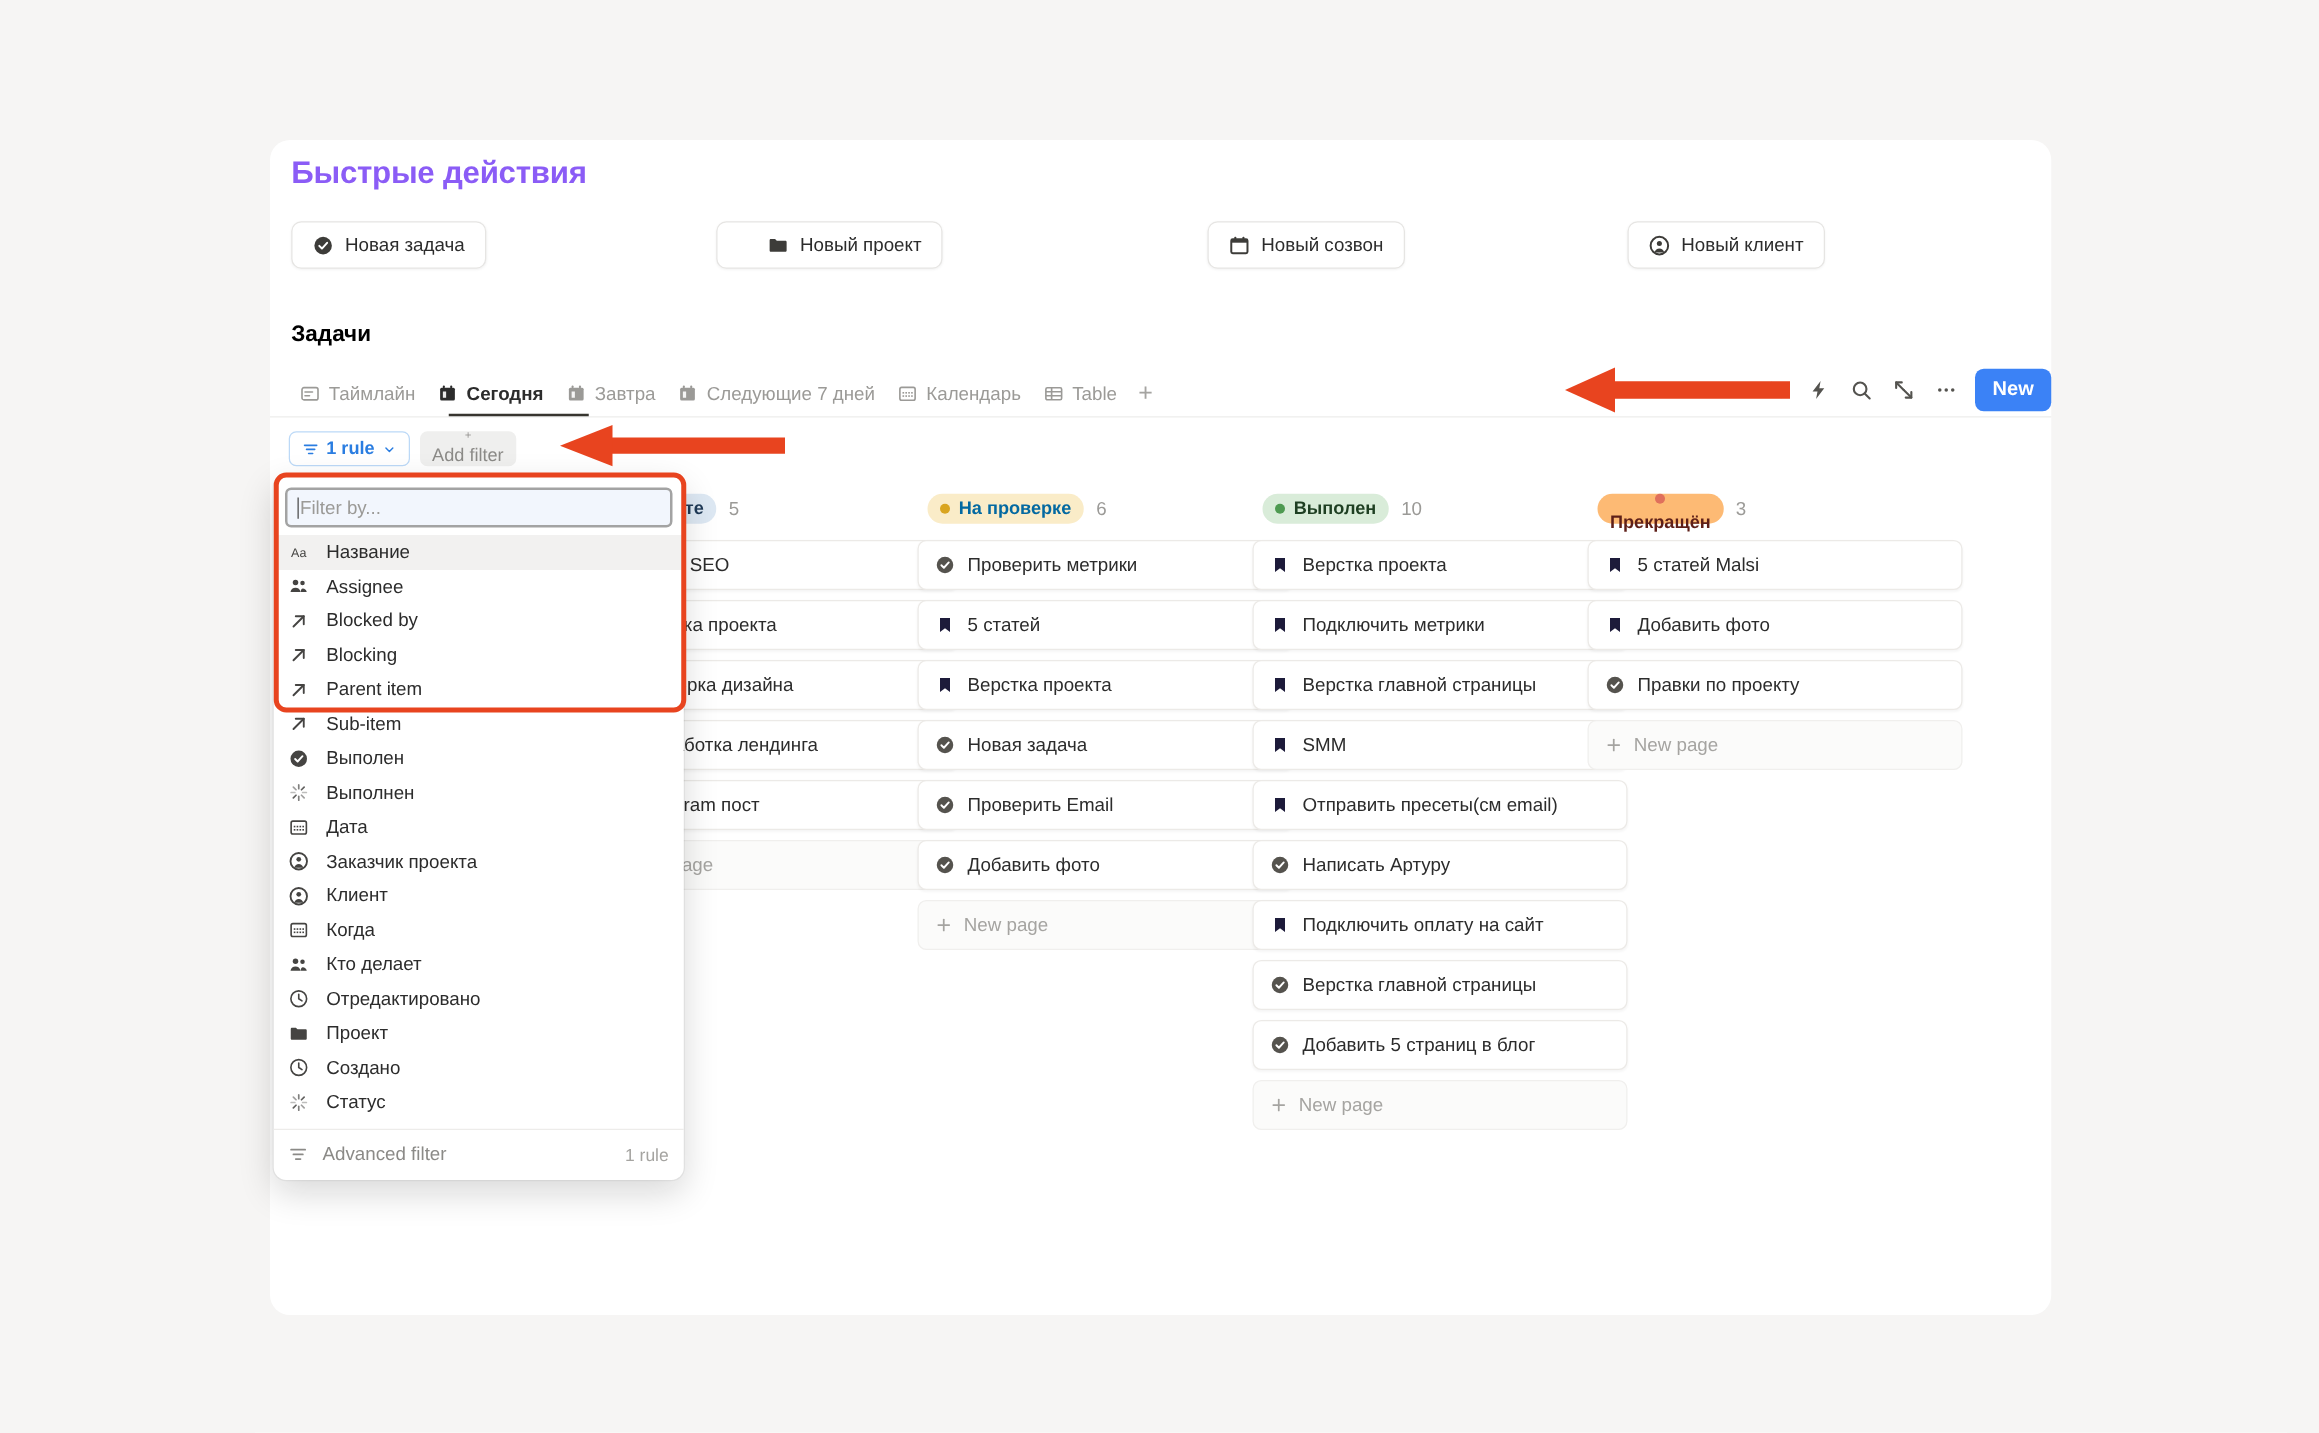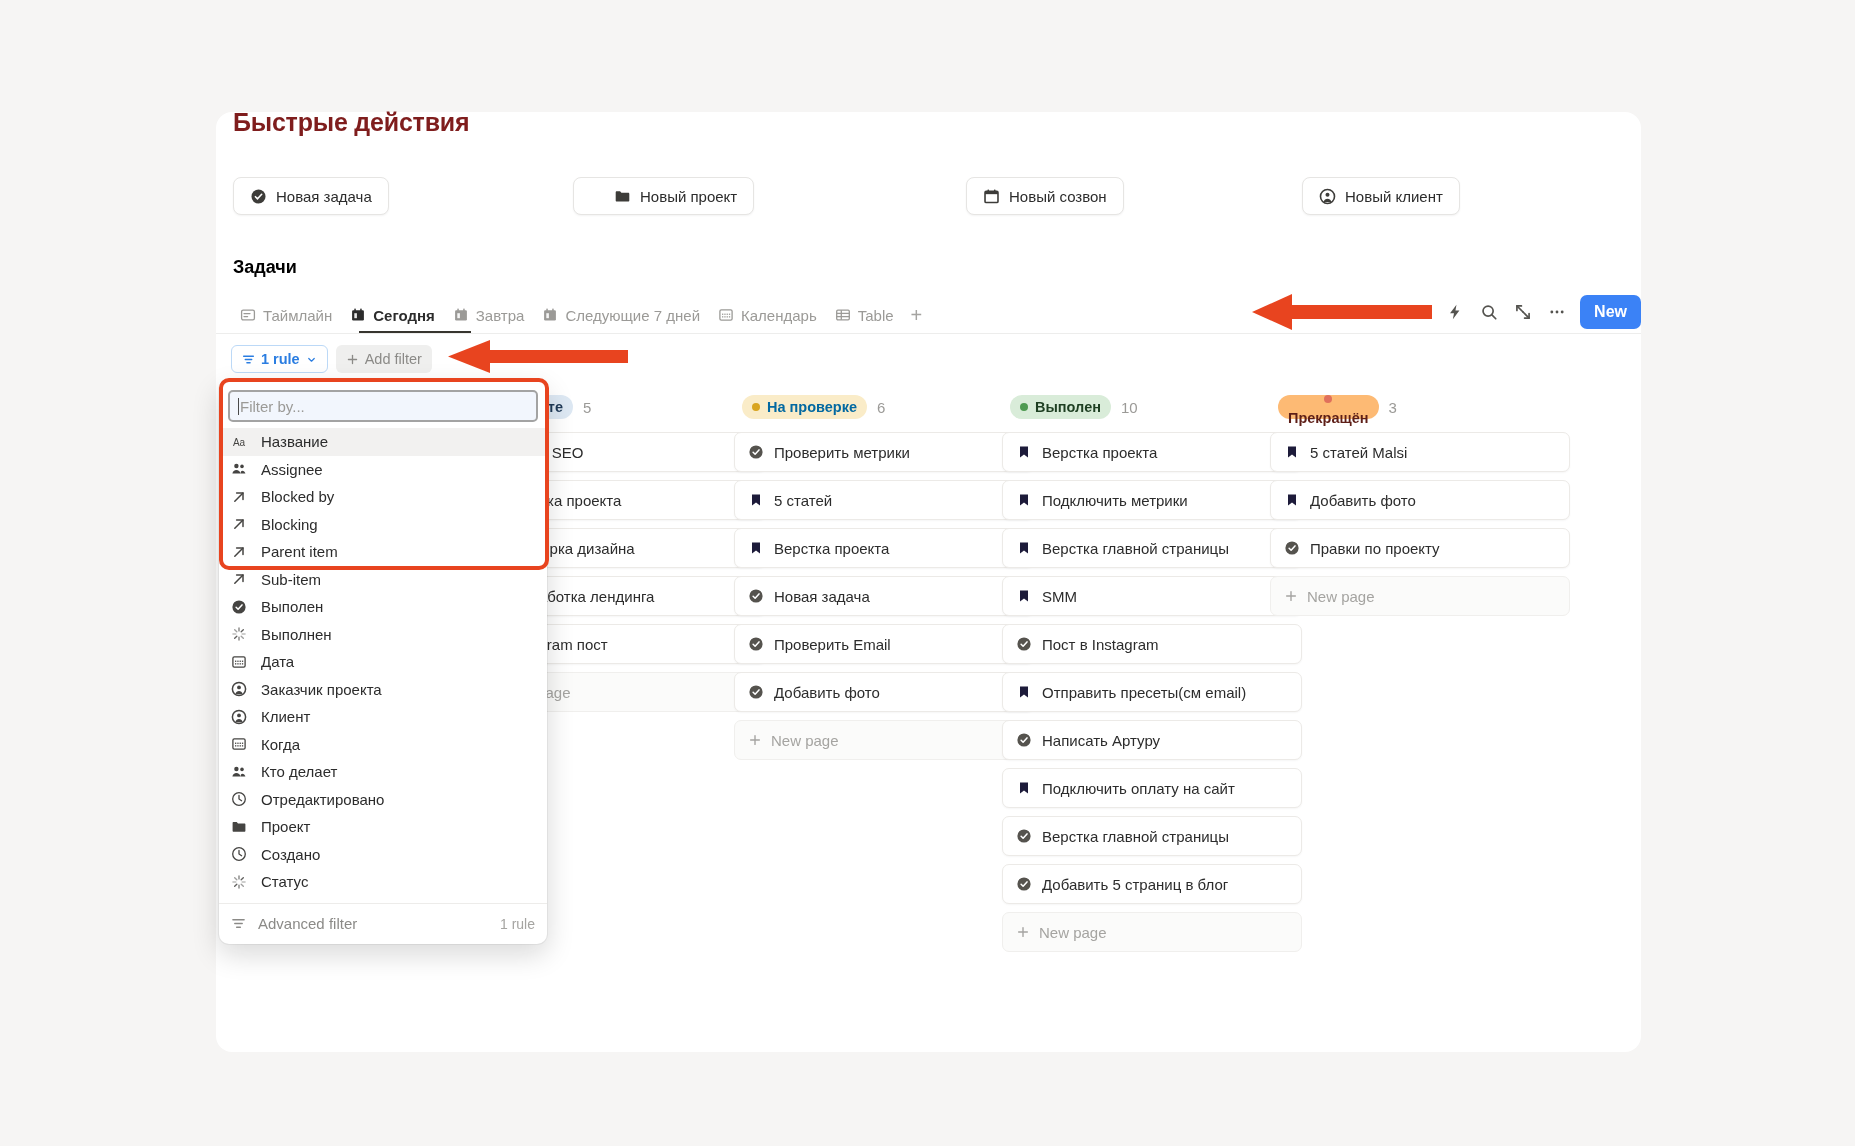--- a/index.html
+++ b/index.html
@@ -16,22 +16,22 @@
     position: absolute;
     left: 216px; top: 112px;
     width: 1425px; height: 940px;
     background: #ffffff;
     border-radius: 16px;
     overflow: hidden;
   }
 
   
   .qa-title {
-    position: absolute; left: 233px; top: 108px;
-    font-size: 25px; font-weight: bold; color: #7f1d1d;
+    position: absolute; left: 233px; top: 124px;
+    font-size: 25px; font-weight: bold; color: #8b5cf6;
     letter-spacing: -0.2px;
   }
   .qa-row { position: absolute; left: 233px; top: 177px; width: 1230px; height: 40px; }
   .qa-btn {
     position: absolute; top: 0; height: 38px;
     display: inline-flex; align-items: center; gap: 9px;
     padding: 0 16px;
     background: #ffffff;
     border: 1px solid #e6e5e3;
     border-radius: 8px;
@@ -93,21 +93,21 @@
   .filterbar { position: absolute; left: 231px; top: 345px; display: flex; align-items: center; gap: 8px; }
   .rule-chip {
     display: inline-flex; align-items: center; gap: 6px;
     height: 28px; padding: 0 10px;
     border: 1px solid #bcd9f7; border-radius: 6px;
     background: #ffffff; color: #2a7de1; font-size: 14.5px; font-weight: bold;
   }
   .addfilter {
     display: inline-flex; align-items: center; gap: 6px;
     height: 28px; padding: 0 10px; border-radius: 6px;
-    background: #efefee; color: #8b8a87; font-size: 14.5px;
+    background: #efefee; color: #8b8a87; font-size: 14.5px; flex-direction: column;
   }
 
   
   .board { position: absolute; left: 216px; top: 390px; width: 1425px; height: 662px; overflow: hidden; }
   .col { position: absolute; top: 0; width: 300px; }
   .col-head { display: flex; align-items: center; gap: 10px; height: 34px; padding-left: 8px; }
   .status-pill {
     display: inline-flex; align-items: center; gap: 7px;
     height: 24px; padding: 0 10px; border-radius: 12px;
     font-size: 14.5px; font-weight: bold;
@@ -551,29 +551,20 @@
             <span class="cico">
               <svg width="16" height="16" viewBox="0 0 16 16">
                 <path d="M4 2.4h8v11.2l-4-3.1-4 3.1z" fill="#1d1b3a"></path>
               </svg>
             </span>
             <span>SMM</span>
           </div>
           <div class="card">
             <span class="cico">
               <svg width="16" height="16" viewBox="0 0 16 16">
-                <circle cx="8" cy="8" r="6.6" fill="#55534e"></circle>
-                <path d="M5.1 8.2 L7.1 10.2 L11 5.9" fill="none" stroke="#fff" stroke-width="1.5" stroke-linecap="round" stroke-linejoin="round"></path>
-              </svg>
-            </span>
-            <span>Пост в Instagram</span>
-          </div>
-          <div class="card">
-            <span class="cico">
-              <svg width="16" height="16" viewBox="0 0 16 16">
                 <path d="M4 2.4h8v11.2l-4-3.1-4 3.1z" fill="#1d1b3a"></path>
               </svg>
             </span>
             <span>Отправить пресеты(см email)</span>
           </div>
           <div class="card">
             <span class="cico">
               <svg width="16" height="16" viewBox="0 0 16 16">
                 <circle cx="8" cy="8" r="6.6" fill="#55534e"></circle>
                 <path d="M5.1 8.2 L7.1 10.2 L11 5.9" fill="none" stroke="#fff" stroke-width="1.5" stroke-linecap="round" stroke-linejoin="round"></path>

